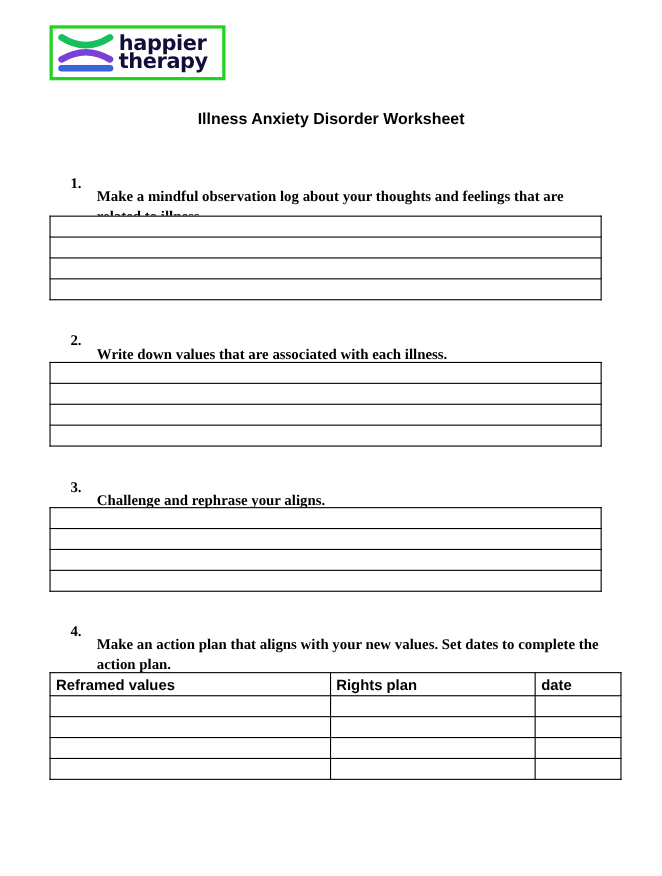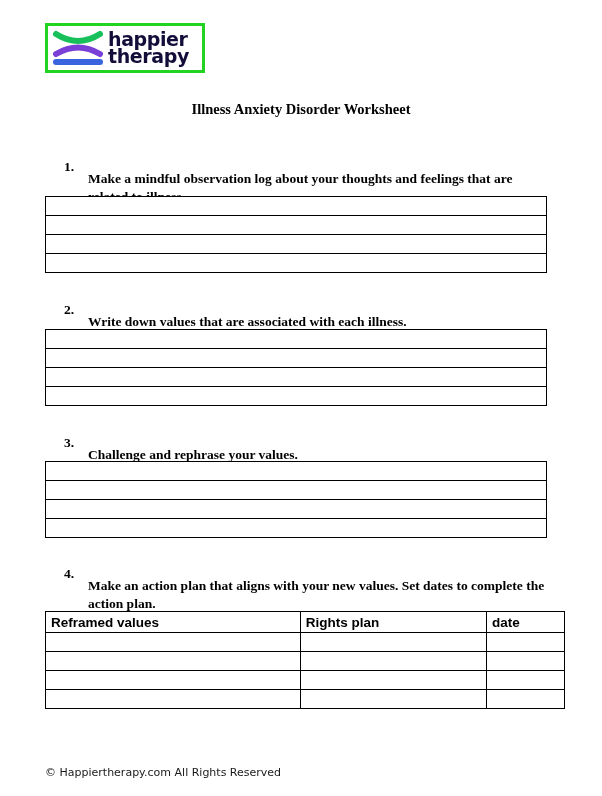--- a/index.html
+++ b/index.html
@@ -61,21 +61,21 @@
 
   
   .doc-title {
     position: absolute;
     left: 0;
     top: 101px;
     width: 602px;
     text-align: center;
     font-size: 14.5px;
     font-weight: bold;
-    font-family: Liberation Serif, serif;
+    font-family: Liberation Sans, sans-serif;
   }
 
   
   .question {
     position: absolute;
     left: 64px;
     width: 492px;
     font-size: 13.5px;
     font-weight: bold;
     line-height: 1.32;
@@ -193,21 +193,21 @@
           <td></td>
         </tr>
       <tr>
           <td></td>
         </tr>
     </tbody>
   </table>
 
   <div class="question q3">
     <div class="q-num">3.</div>
-    <div class="q-text">Challenge and rephrase your values.</div>
+    <div class="q-text">Challenge and rephrase your aligns.</div>
   </div>
   <table class="wsheet tbl-3">
     <tbody>
       <tr>
           <td></td>
         </tr>
       <tr>
           <td></td>
         </tr>
       <tr>
@@ -248,15 +248,14 @@
         <td class="col-date"></td>
       </tr>
       <tr>
         <td class="col-reframed"></td>
         <td class="col-action"></td>
         <td class="col-date"></td>
       </tr>
     </tbody>
   </table>
 
-  <div class="footer">© Happiertherapy.com All Rights Reserved</div>
 
 </div>
 
 </body></html>

